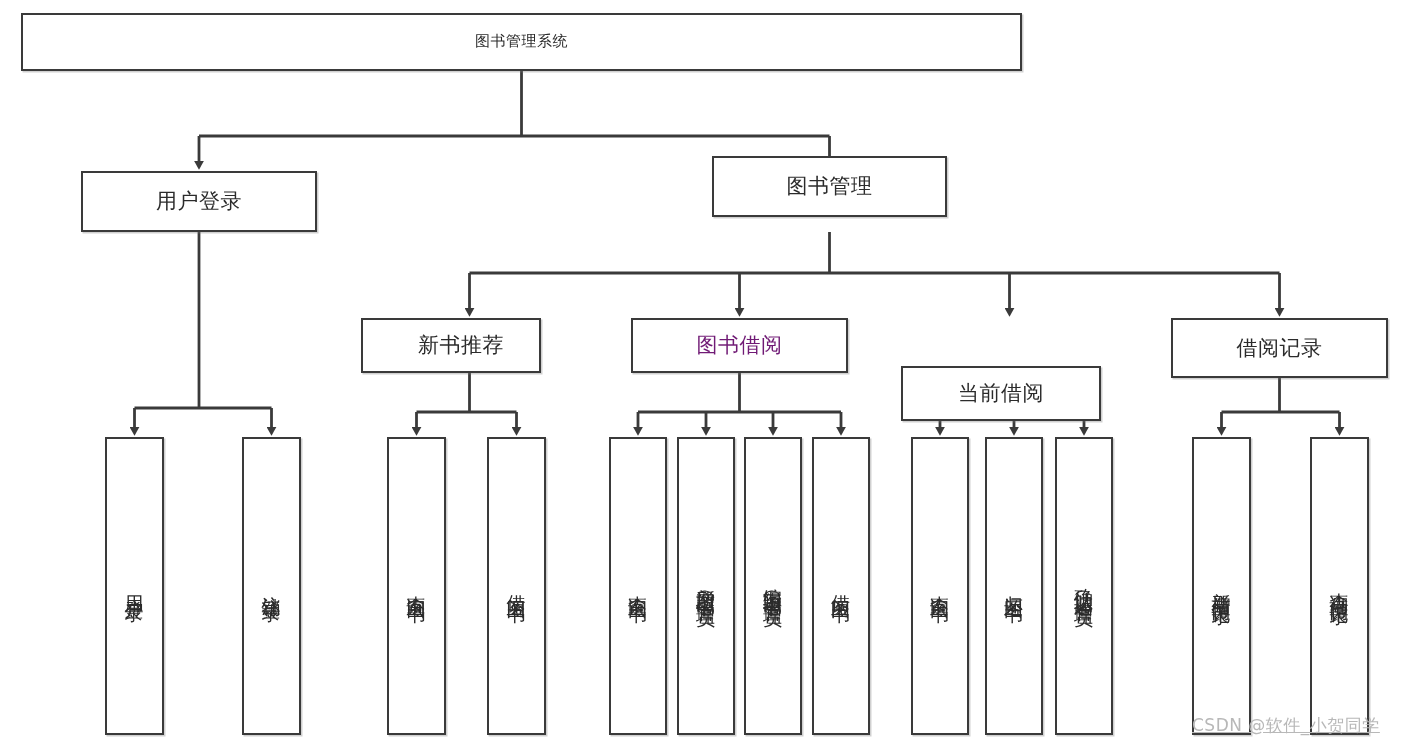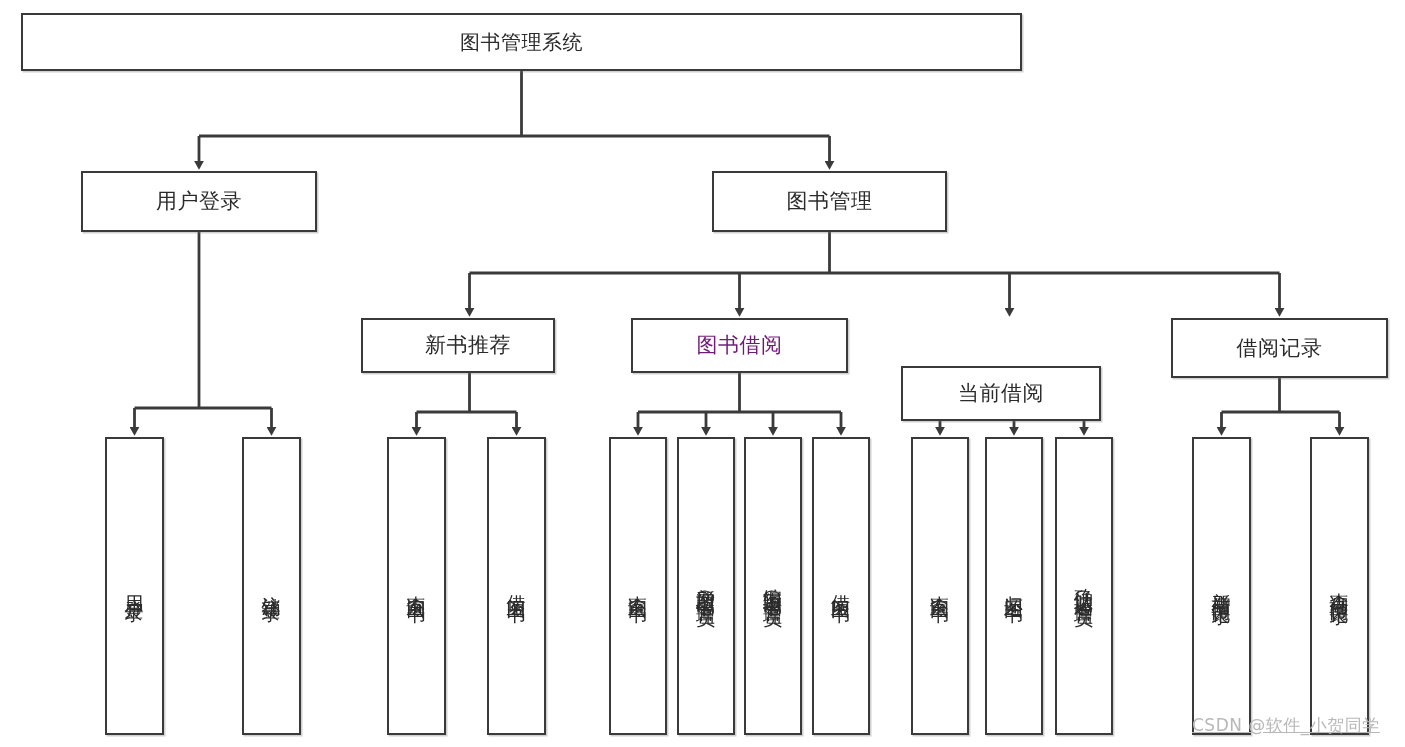--- a/index.html
+++ b/index.html
@@ -48,21 +48,21 @@
   .node-label-v {
     font-size: 19px;
     color: #2b2b2b;
     writing-mode: vertical-rl;
     text-orientation: upright;
     letter-spacing: 3px;
     line-height: 1.0;
     white-space: nowrap;
   }
   .title-label {
-    font-size: 20px;
+    font-size: 15px;
   }
   .watermark {
     position: absolute;
     color: #b8b8b8;
     font-size: 17px;
     white-space: nowrap;
     letter-spacing: 0.5px;
     pointer-events: none;
   }
 </style>
@@ -114,24 +114,24 @@
       </g>
   </svg>
 
   <div id="nodes-layer">
       <div class="node-box" style="left: 21px; top: 13px; width: 1001px; height: 58px; border-color: rgb(58, 58, 58); background: rgb(255, 255, 255);">
         <span class="node-label-h title-label" style="color: rgb(43, 43, 43);">图书管理系统</span>
       </div>
       <div class="node-box" style="left: 81px; top: 171px; width: 236px; height: 61px; border-color: rgb(58, 58, 58); background: rgb(255, 255, 255);">
         <span class="node-label-h" style="color: rgb(43, 43, 43);">用户登录</span>
       </div>
-      <div class="node-box" style="left: 712px; top: 171px; width: 235px; height: 61px; border-color: rgb(58, 58, 58); background: rgb(255, 255, 255); align-items: center;">
+      <div class="node-box" style="left: 712px; top: 156px; width: 235px; height: 61px; border-color: rgb(58, 58, 58); background: rgb(255, 255, 255); align-items: center;">
         <span class="node-label-h" style="color: rgb(43, 43, 43);">图书管理</span>
       </div>
-      <div class="node-box" style="left: 361px; top: 318px; width: 194px; height: 55px; border-color: rgb(58, 58, 58); background: rgb(255, 255, 255); padding-left: 20px;">
+      <div class="node-box" style="left: 361px; top: 318px; width: 180px; height: 55px; border-color: rgb(58, 58, 58); background: rgb(255, 255, 255); padding-left: 20px;">
         <span class="node-label-h" style="color: rgb(43, 43, 43);">新书推荐</span>
       </div>
       <div class="node-box" style="left: 631px; top: 318px; width: 217px; height: 55px; border-color: rgb(58, 58, 58); background: rgb(255, 255, 255);">
         <span class="node-label-h" style="color: #701a75;">图书借阅</span>
       </div>
       <div class="node-box" style="left: 901px; top: 318px; width: 200px; height: 55px; border-color: rgb(58, 58, 58); background: rgb(255, 255, 255); margin-top: 48px;">
         <span class="node-label-h" style="color: rgb(43, 43, 43);">当前借阅</span>
       </div>
       <div class="node-box" style="left: 1171px; top: 318px; width: 217px; height: 60px; border-color: rgb(58, 58, 58); background: rgb(255, 255, 255);">
         <span class="node-label-h" style="color: rgb(43, 43, 43);">借阅记录</span>

